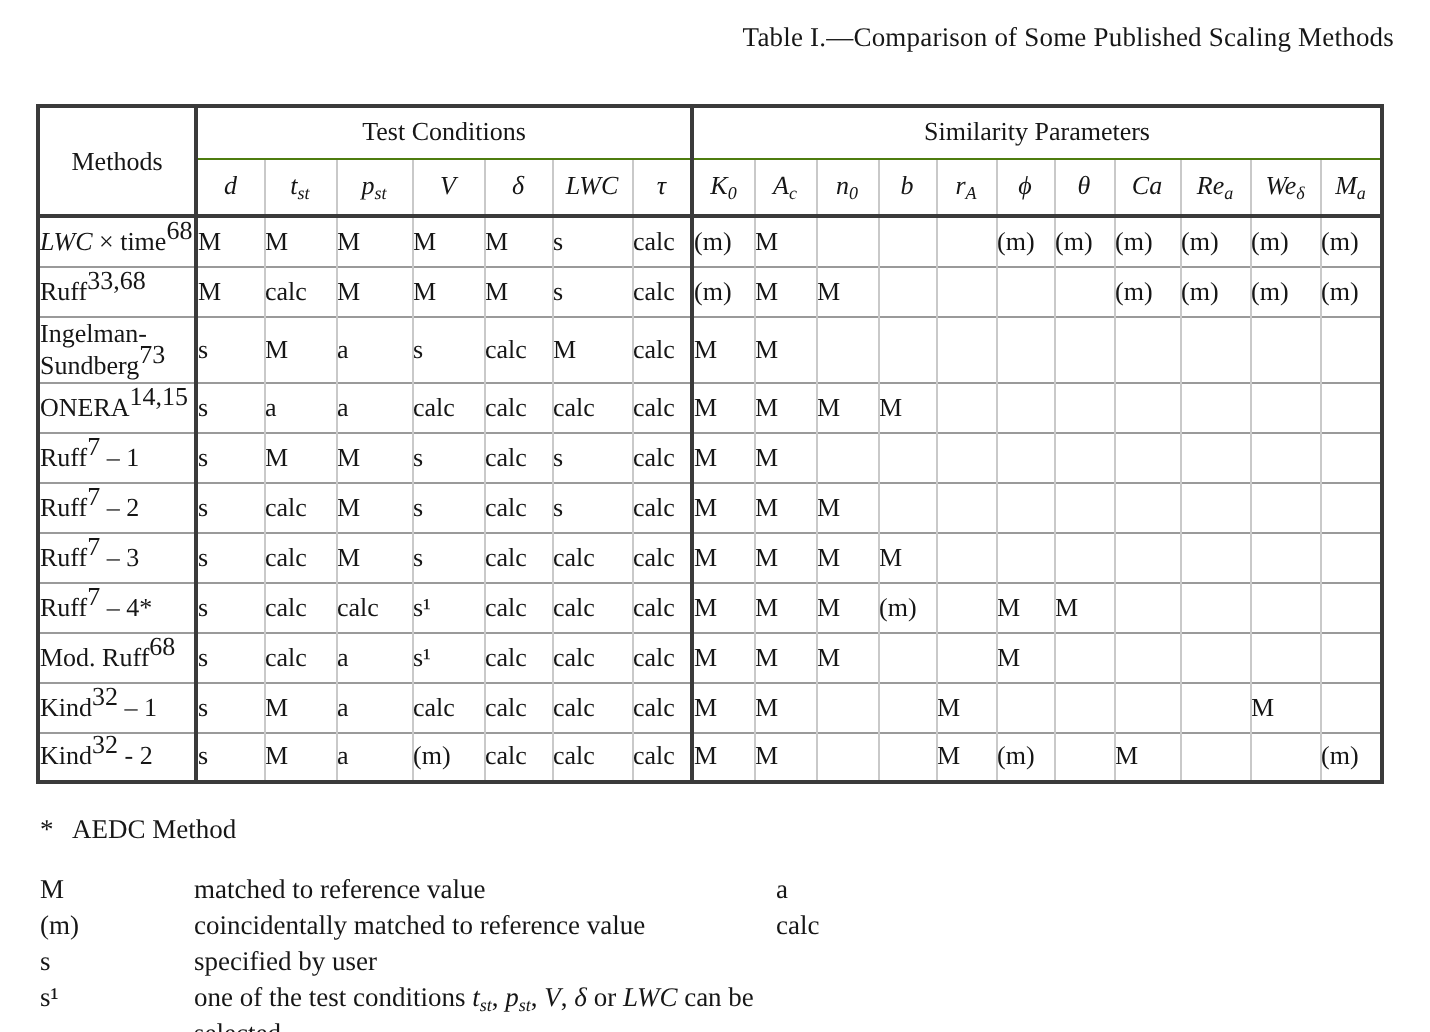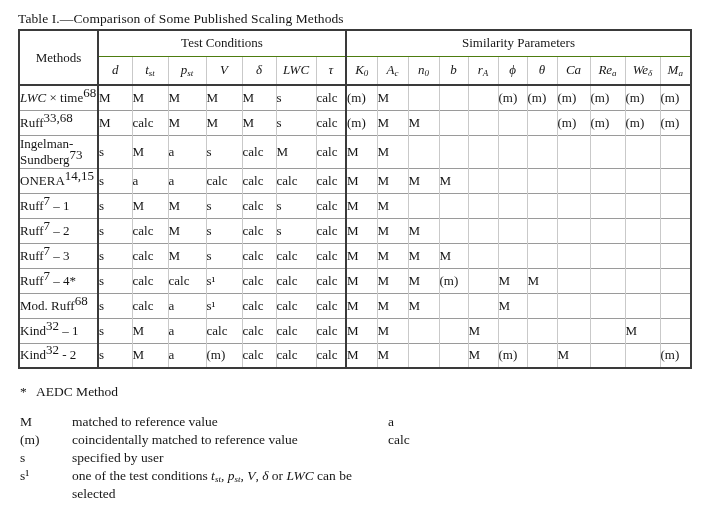--- a/index.html
+++ b/index.html
@@ -4,21 +4,21 @@
 <style>
   * { box-sizing: border-box; }
   html, body { margin: 0; padding: 0; }
   body {
     width: 715px; height: 516px; background: #ffffff; color: #161616;
     font-family: "Liberation Serif", "DejaVu Serif", serif;
     font-size: 13.5px;
     -webkit-font-smoothing: antialiased;
   }
   .page { padding: 11px 18px 0 18px; }
-  .title { text-align: left; font-size: 13.5px; margin-bottom: 2px; letter-spacing: 0.1px; }
+  .title { text-align: right; font-size: 13.5px; margin-bottom: 25px; letter-spacing: 0.1px; }
 
   table.scaling-table { border-collapse: collapse; table-layout: fixed; border: 2px solid #3a3a3a; }
   .scaling-table th, .scaling-table td {
     font-weight: normal; padding: 0; margin: 0;
     border-right: 1px solid #c9c9c9;
     font-size: 13px; line-height: 16px;
     overflow: hidden;
   }
   .it { font-style: italic; }
   sup { font-size: 13px; line-height: 0; }
@@ -36,21 +36,21 @@
   .method-cell { text-align: left; padding: 2px 2px 2px 4px; vertical-align: middle; font-size: 13.5px; }
 
   
   .star-note { margin-top: 15px; margin-left: 2px; }
   .star-sym { display: inline-block; width: 16px; }
   .legends { display: flex; margin-top: 13px; margin-left: 2px; }
   .legend-left { width: 368px; }
   .legend-right { width: 305px; }
   .legend-row { display: flex; }
   .legend-sym { width: 52px; flex: none; line-height: 18px; }
-  .legend-def { flex: 1; line-height: 18px; }
+  .legend-def { flex: 1; line-height: 18px; margin-left: 25px; }
 </style>
 </head>
 <body>
 
 <div class="page">
 
   <div class="title">Table I.—Comparison of Some Published Scaling Methods</div>
 
   <table class="scaling-table">
     <colgroup>

